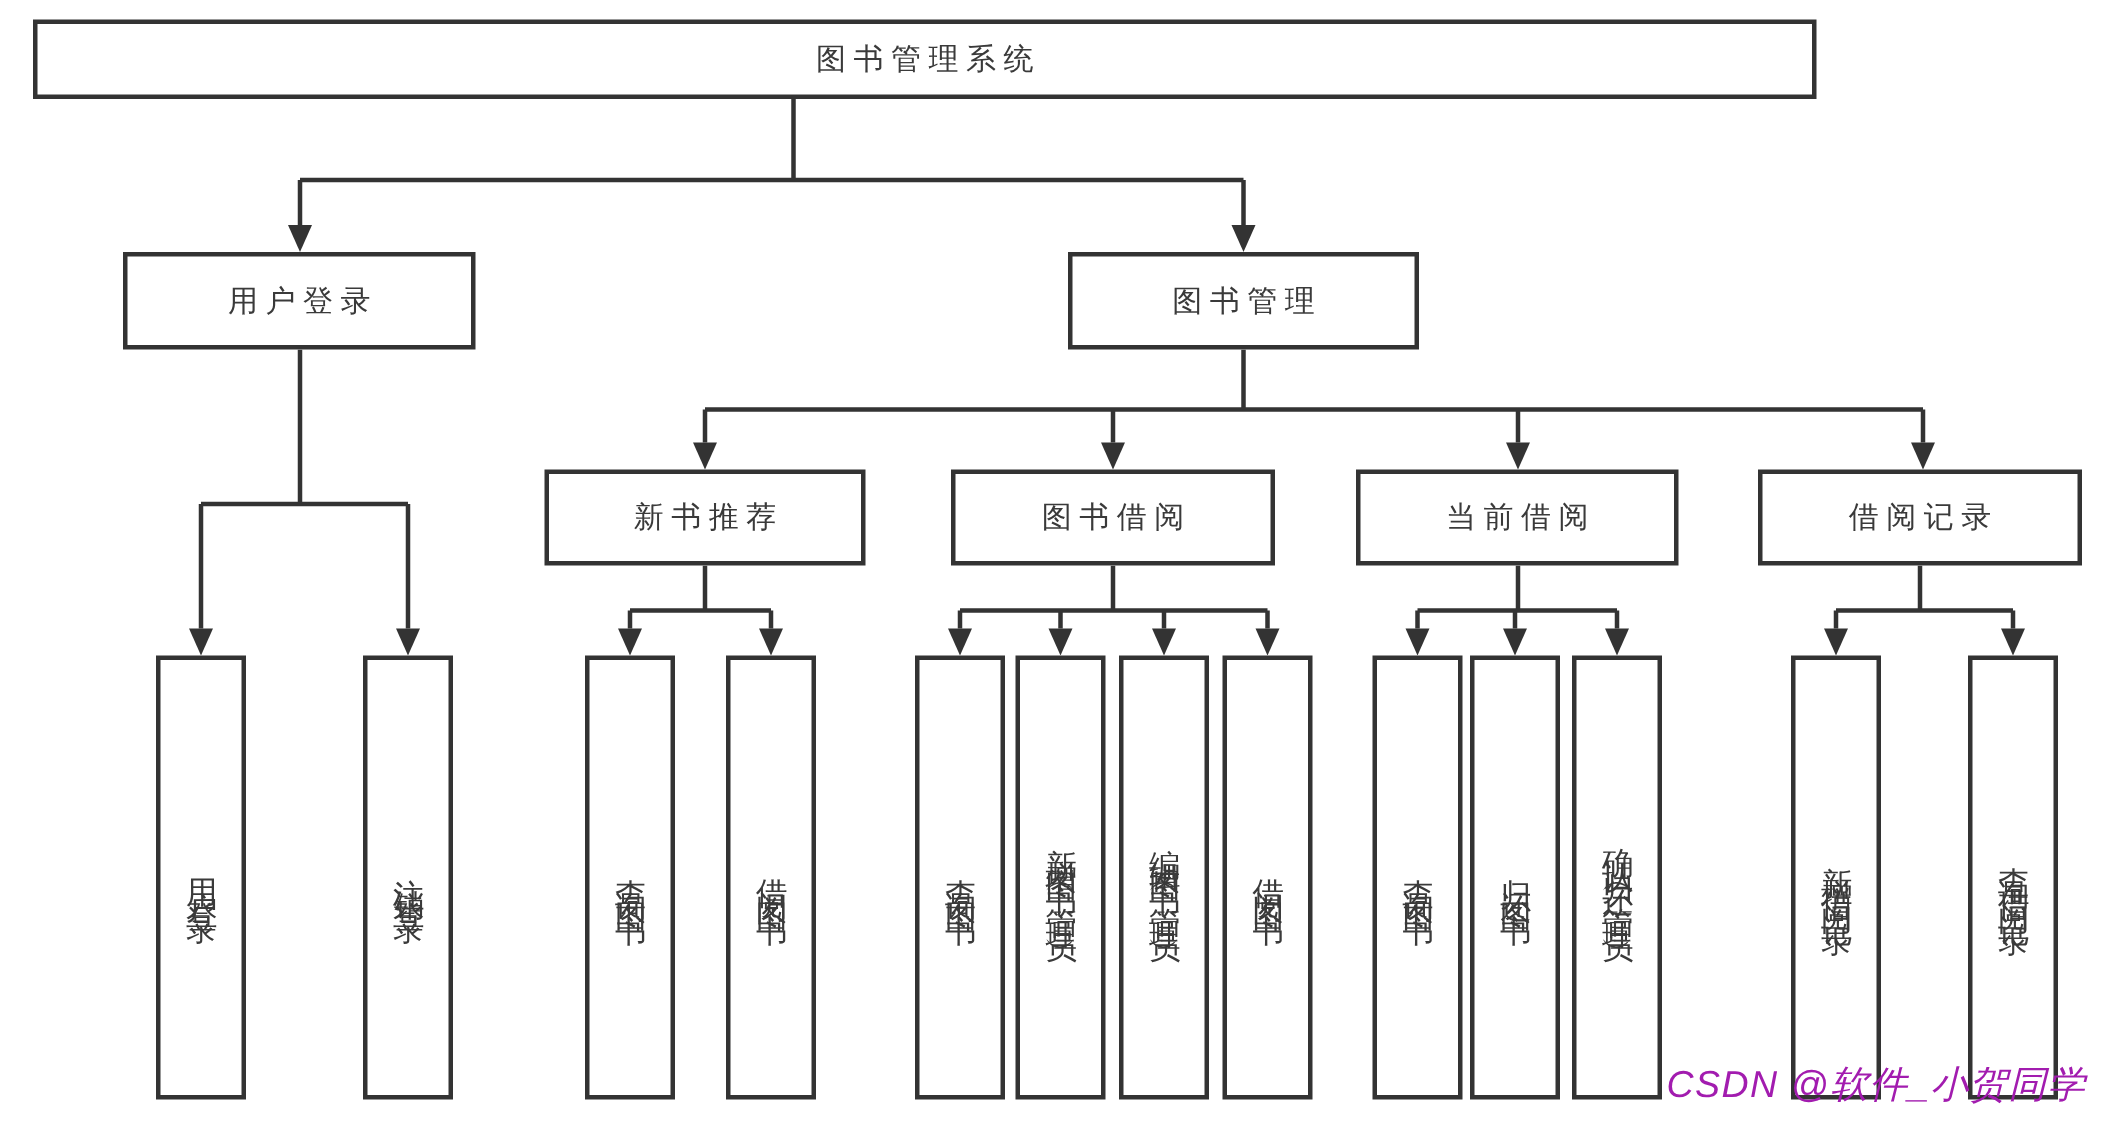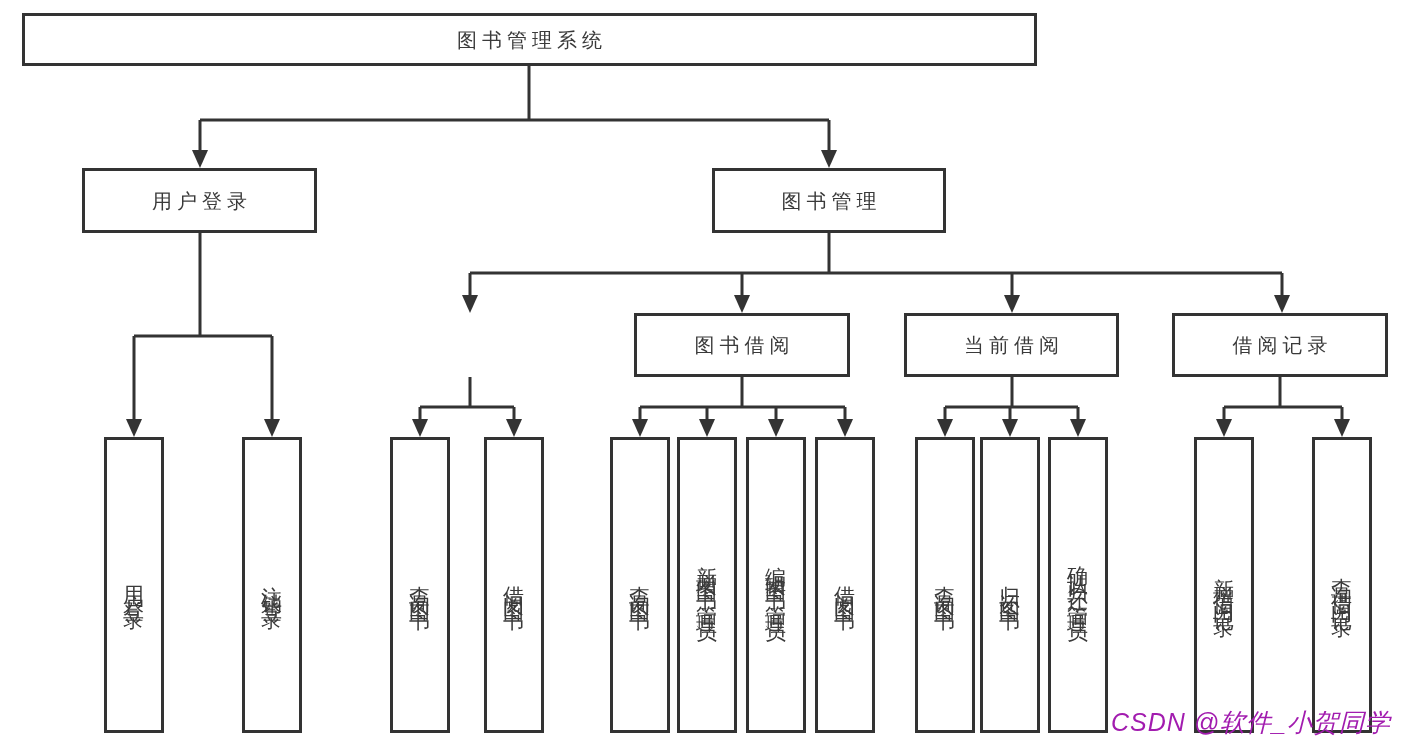--- a/index.html
+++ b/index.html
@@ -87,31 +87,34 @@
       <polygon points="1002,419 1018,419 1010,437" fill="#333333"></polygon>
       <polygon points="1070,419 1086,419 1078,437" fill="#333333"></polygon>
     </g>
     <g>
       <path d="M1280,377 V407 M1224,407 H1342 M1224,407 V419 M1342,407 V419" stroke="#333333" stroke-width="3" fill="none"></path>
       <polygon points="1216,419 1232,419 1224,437" fill="#333333"></polygon>
       <polygon points="1334,419 1350,419 1342,437" fill="#333333"></polygon>
     </g>
   </svg>
 
-  <div class="box" style="left:22px;top:13px;width:1015px;height:53px;">
+  <div class="box" style="left:22px;top:13px;width:1189px;height:53px;">
     <span class="hlabel">图书管理系统</span>
   </div>
 
   <div class="box" style="left:82px;top:168px;width:235px;height:65px;">
     <span class="hlabel">用户登录</span>
   </div>
   <div class="box" style="left:712px;top:168px;width:234px;height:65px;text-align:center;">
     <span class="hlabel">图书管理</span>
   </div>
 
+  <div class="box" style="left:363px;top:313px;width:214px;height:64px;">
+    <span class="hlabel">新书推荐</span>
+  </div>
   <div class="box" style="left:904px;top:313px;width:215px;height:64px;">
     <span class="hlabel">当前借阅</span>
   </div>
   <div class="box" style="left:634px;top:313px;width:216px;height:64px;">
     <span class="hlabel">图书借阅</span>
   </div>
   <div class="box" style="left:1172px;top:313px;width:216px;height:64px;">
     <span class="hlabel">借阅记录</span>
   </div>
 

